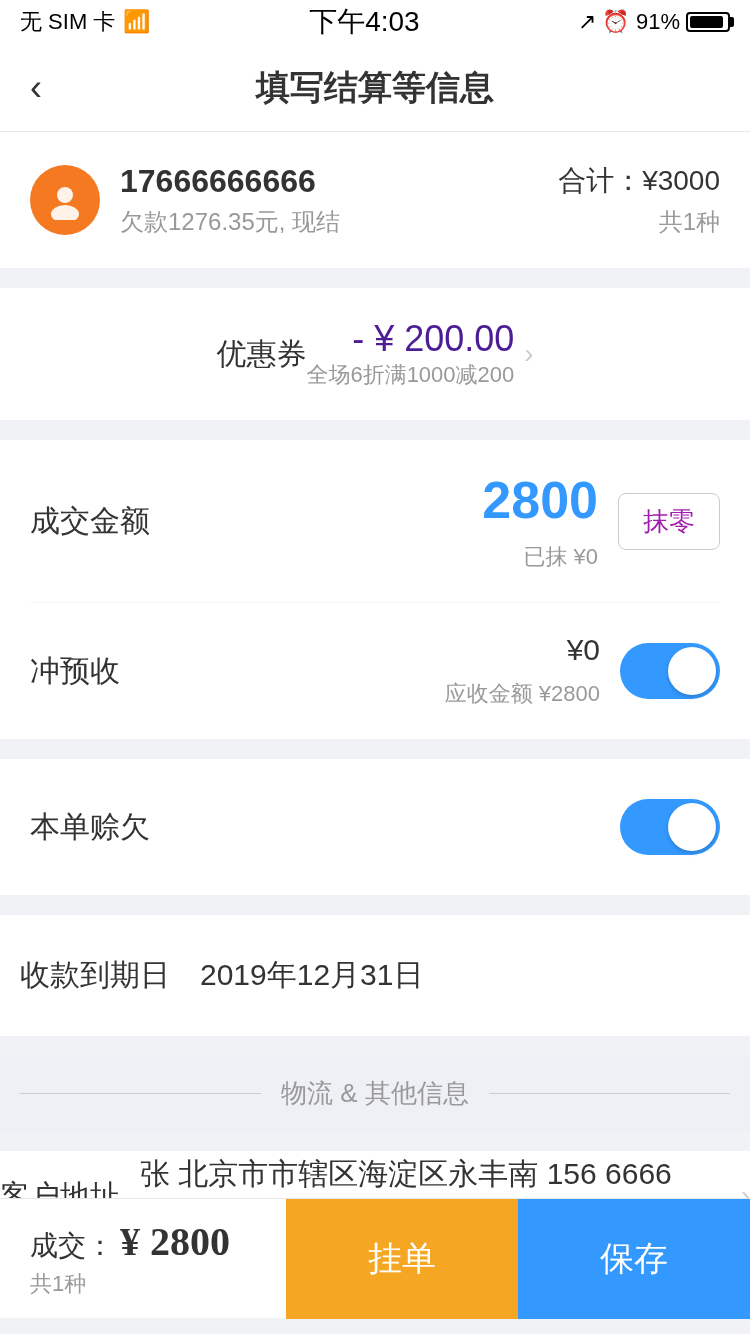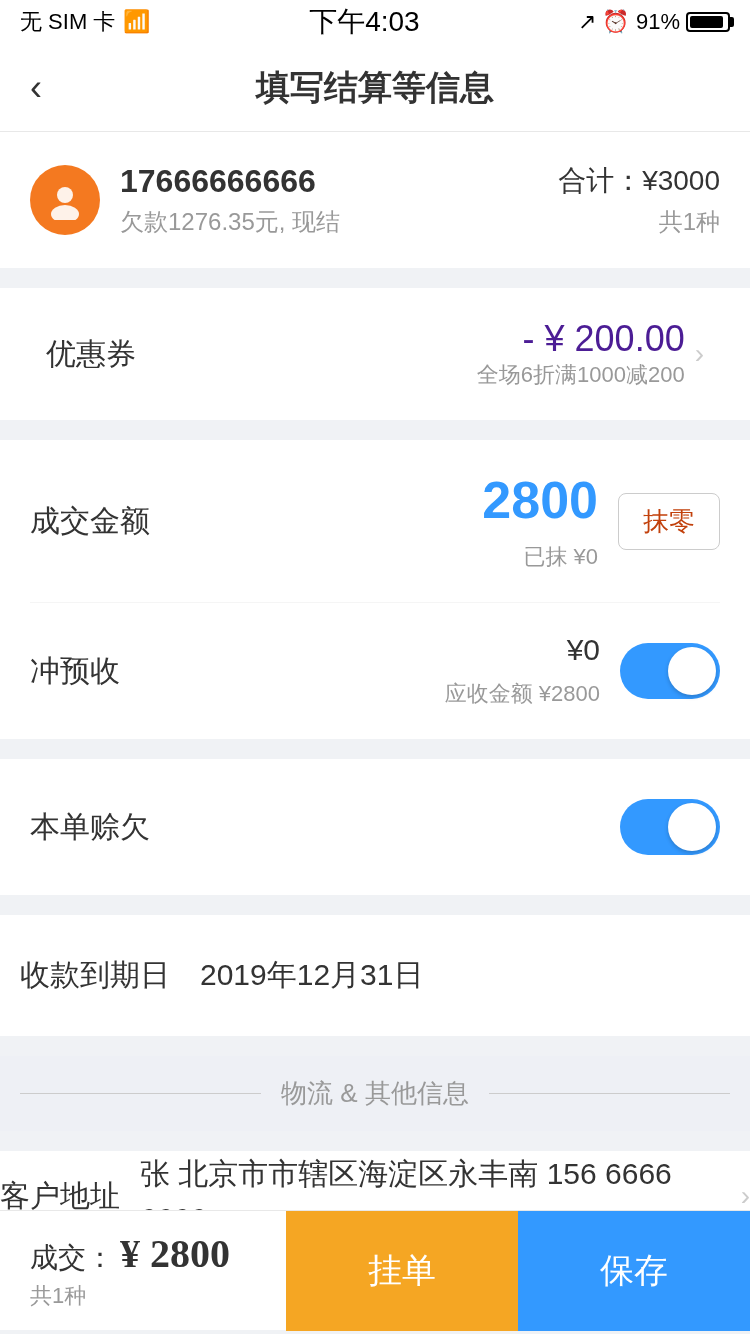--- a/index.html
+++ b/index.html
@@ -88,22 +88,22 @@
     .user-info .phone { font-size: 32px; font-weight: 600; color: #333; }
     .user-info .sub { font-size: 24px; color: #999; margin-top: 6px; }
     .user-right { text-align: right; }
     .user-right .total { font-size: 28px; color: #333; }
     .user-right .count { font-size: 24px; color: #999; margin-top: 6px; }
 
     
     .coupon-row {
       display: flex;
       align-items: center;
-      justify-content: space-between;
-      padding: 30px 46px;
+      justify-content: center;
+      padding: 30px 30px;
       background: #fff;
       margin-bottom: 20px;
     }
     .coupon-label { font-size: 30px; color: #333; }
     .coupon-right { display: flex; align-items: center; gap: 10px; }
     .coupon-amount { font-size: 36px; color: #4c1d95; font-weight: 500; }
     .coupon-desc { font-size: 22px; color: #999; }
     .chevron-icon { color: #ccc; font-size: 28px; }
 
     
@@ -118,21 +118,21 @@
     .amount-row:last-child { border-bottom: none; }
     .amount-label { font-size: 30px; color: #333; }
     .amount-right { display: flex; align-items: center; gap: 20px; }
     .amount-value { font-size: 52px; color: #3399ff; font-weight: 600; }
     .amount-sub { font-size: 22px; color: #999; margin-top: 12px; }
     .round-btn {
       border: 1px solid #ccc;
       border-radius: 8px;
       padding: 10px 24px;
       font-size: 26px;
-      color: #c2410c;
+      color: #a21caf;
       background: #fff;
       cursor: pointer;
     }
 
     .toggle {
       width: 100px; height: 56px; border-radius: 28px;
       background: #3399ff;
       position: relative;
       cursor: pointer;
       transition: background 0.2s;
@@ -194,21 +194,21 @@
       flex: 1;
       padding: 0 20px;
       font-size: 30px;
       color: #333;
       line-height: 1.5;
     }
 
     
     .bottom-bar {
       position: fixed;
-      bottom: 4px;
+      bottom: 16px;
       left: 0;
       width: 750px;
       height: 120px;
       background: #fff;
       display: flex;
       align-items: center;
       border-top: 1px solid #e8e8e8;
     }
     .bottom-summary {
       flex: 1;

